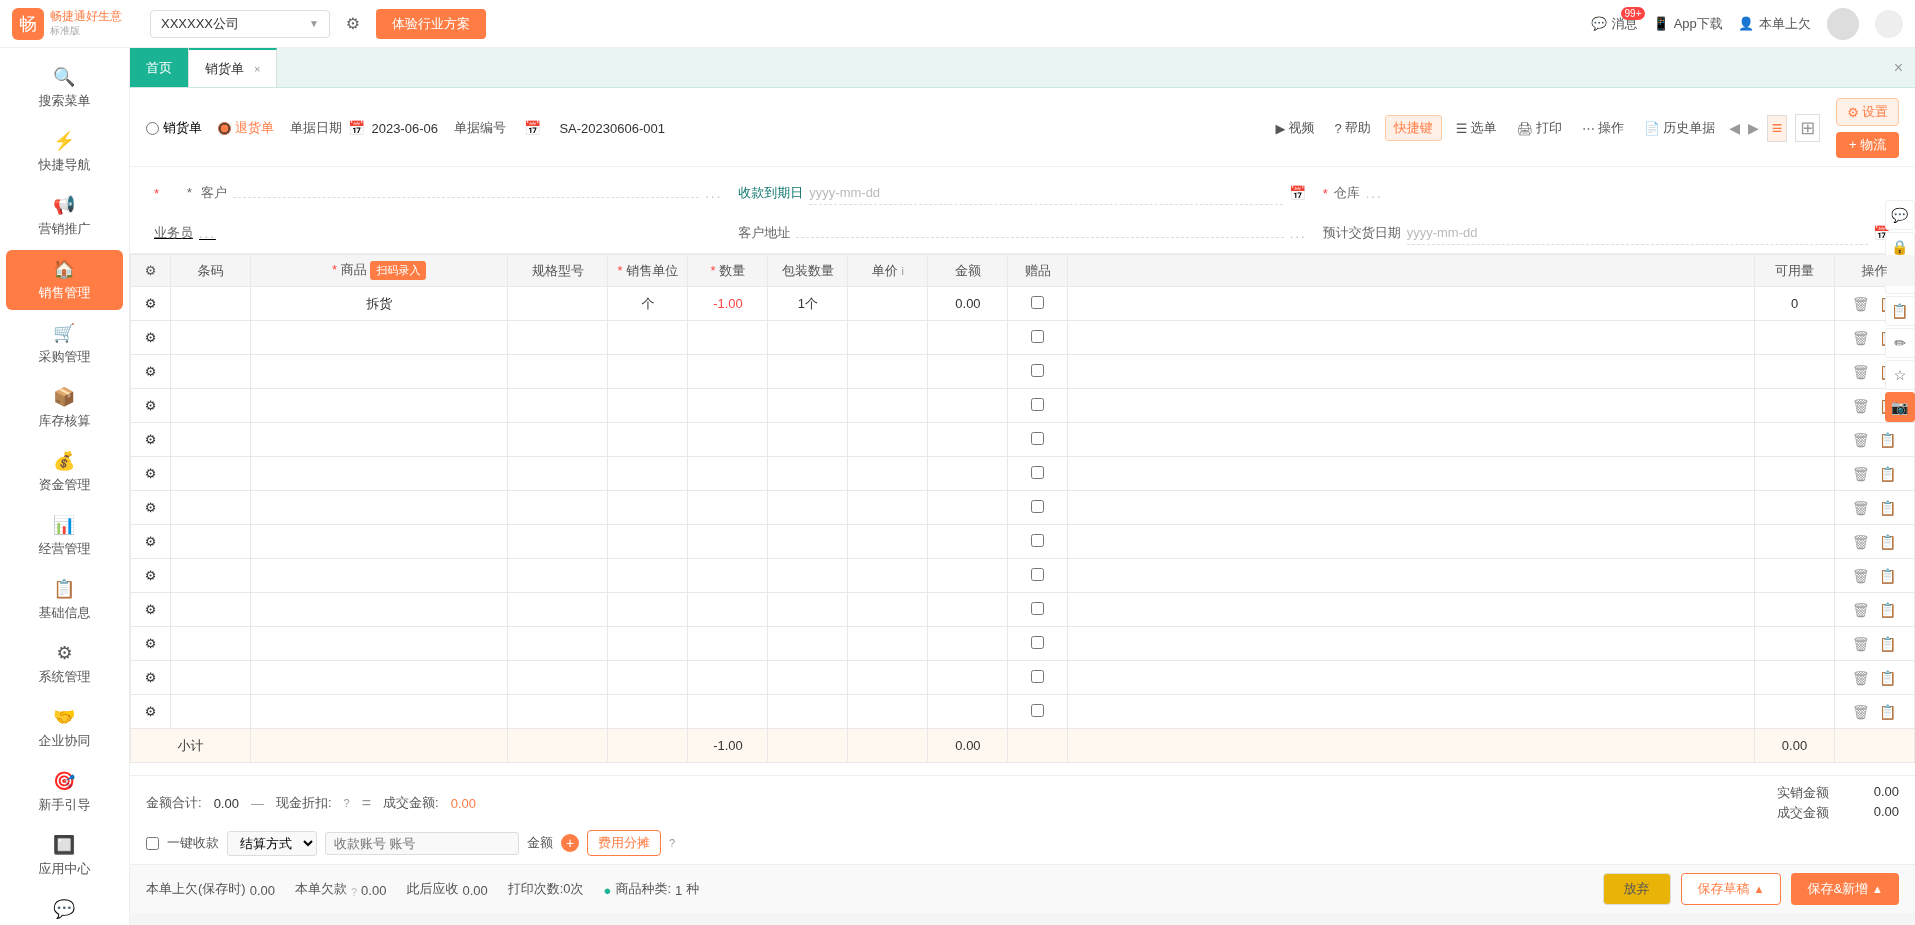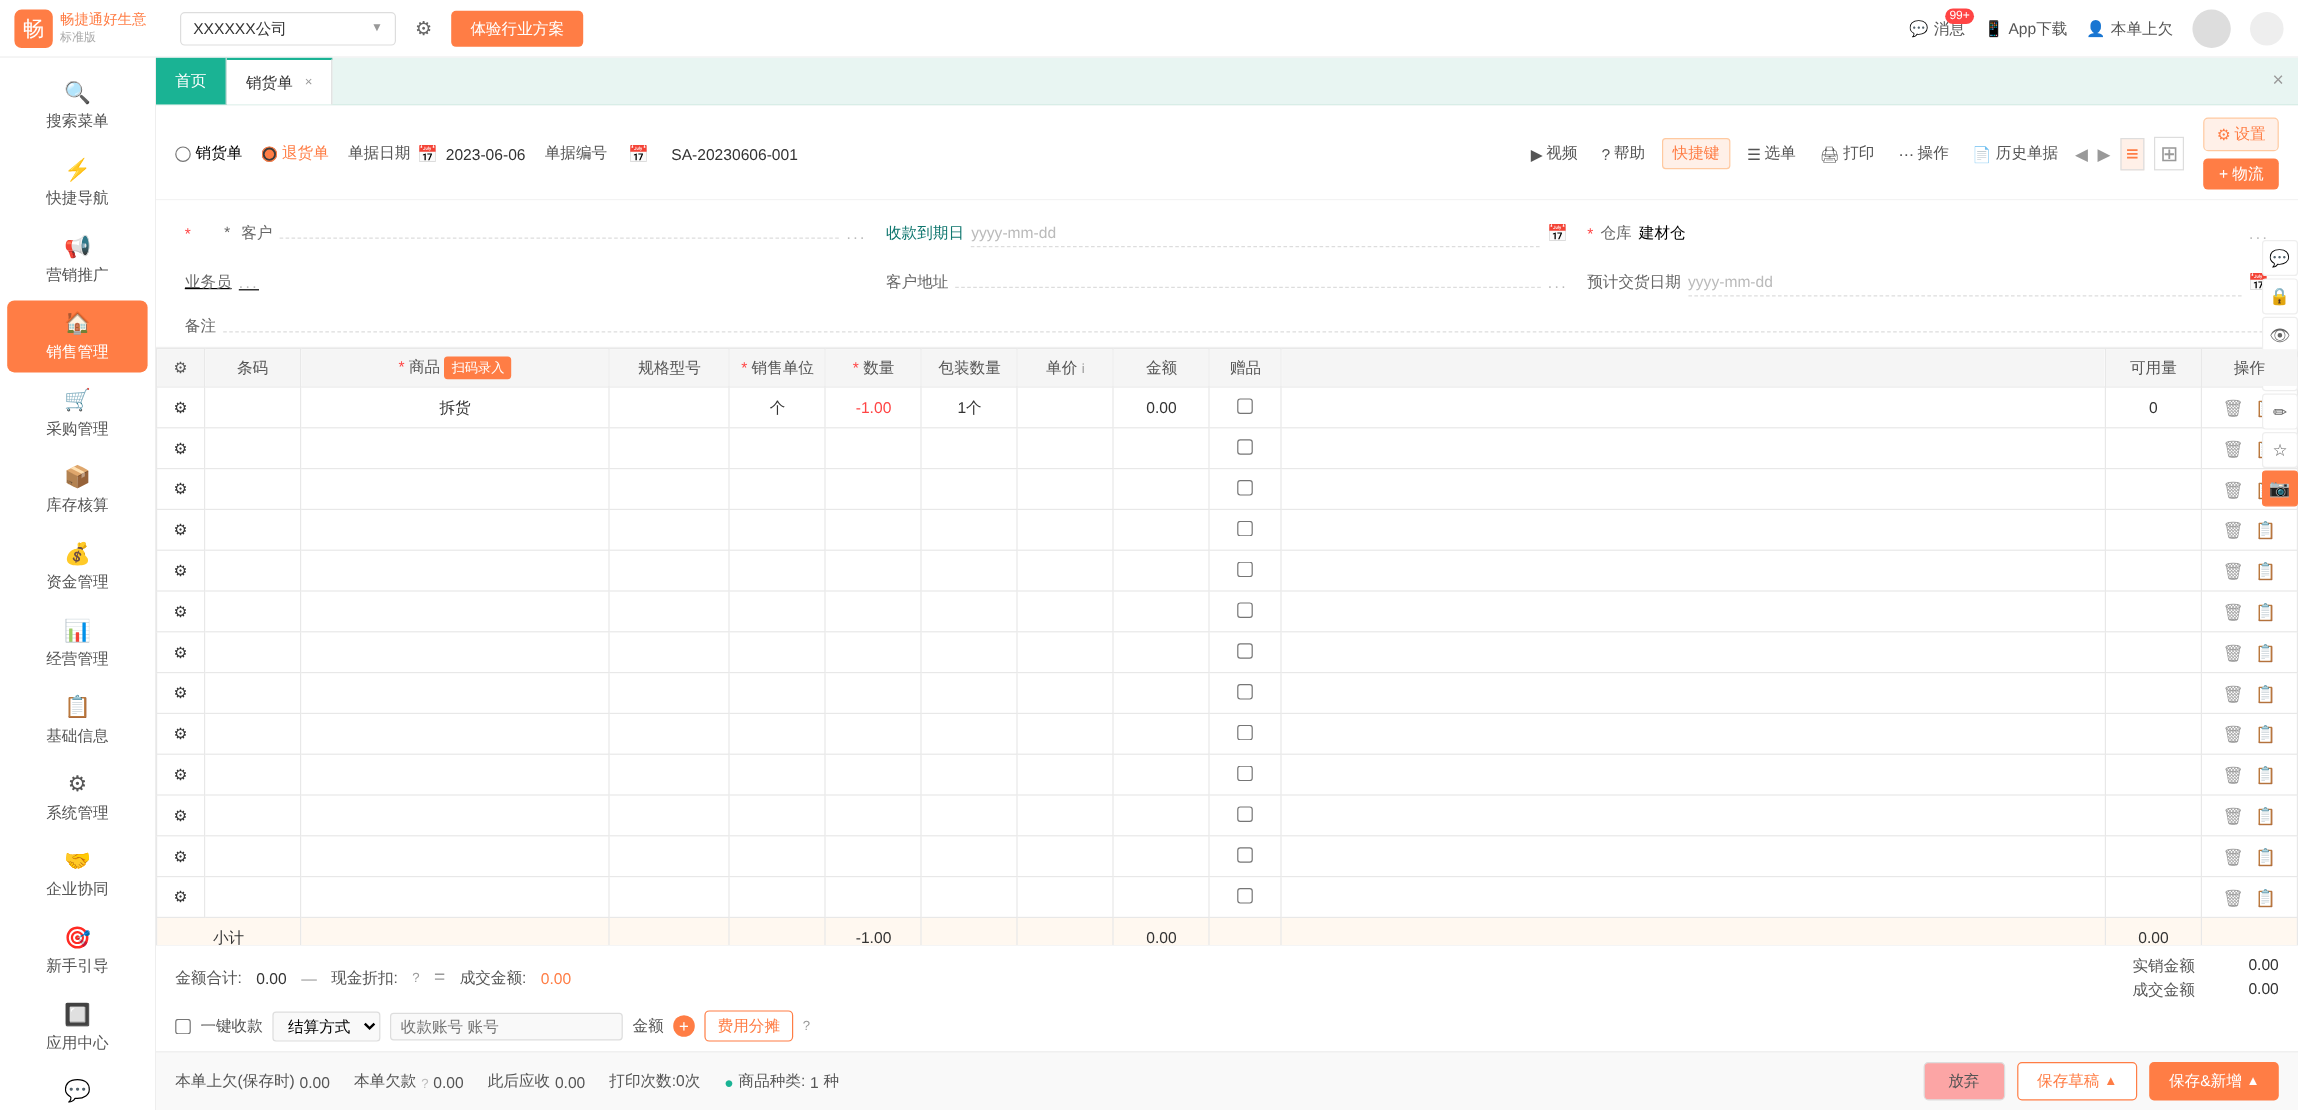--- a/index.html
+++ b/index.html
@@ -101,21 +101,21 @@
     .expense-split-btn { border: 1px solid #ff7d45; color: #ff7d45; background: #fff; border-radius: 4px; padding: 3px 10px; cursor: pointer; }
 
     .summary-right { margin-left: auto; text-align: right; }
 
     
     .footer-bar { background: #f9f9f9; border-top: 1px solid #eee; padding: 8px 16px; display: flex; align-items: center; gap: 12px; }
     .footer-info { display: flex; gap: 20px; color: #555; font-size: 13px; }
     .footer-info-item { display: flex; align-items: flex-end; gap: 4px; }
     .footer-info-item .q { cursor: pointer; color: #bbb; font-size: 11px; }
     .footer-actions { margin-left: auto; display: flex; gap: 10px; }
-    .abandon-btn { border: 1px solid #ddd; background: #fca5a5; color: #555; border-radius: 4px; padding: 6px 20px; cursor: pointer; }
+    .abandon-btn { border: 1px solid #ddd; background: #eab308; color: #555; border-radius: 4px; padding: 6px 20px; cursor: pointer; }
     .save-draft-btn { border: 1px solid #ff7d45; background: #fff; color: #ff7d45; border-radius: 4px; padding: 6px 16px; cursor: pointer; display: flex; align-items: center; gap: 4px; }
     .save-new-btn { background: #ff7d45; color: white; border: none; border-radius: 4px; padding: 6px 16px; cursor: pointer; display: flex; align-items: center; gap: 4px; }
     .btn-chevron { font-size: 11px; }
 
     
     .right-float { position: fixed; right: 0; top: 200px; display: flex; flex-direction: column; gap: 2px; }
     .right-float-btn { width: 30px; height: 30px; background: #fff; border: 1px solid #eee; display: flex; align-items: center; justify-content: center; cursor: pointer; color: #666; font-size: 14px; border-radius: 3px; }
     .right-float-btn.orange { background: #ff7d45; color: white; border-color: #ff7d45; }
 
     
@@ -311,43 +311,38 @@
           <span class="more-dots">...</span>
         </div>
         <div style="display:flex;align-items:center;gap:6px;padding:4px 8px;">
           <span style="color:#0f766e;">收款到期日</span>
           <div style="flex:1;border-bottom:1px dashed #ddd;padding:4px 0;cursor:pointer;color:#bbb;">yyyy-mm-dd</div>
           <span class="cal-icon">📅</span>
         </div>
         <div style="display:flex;align-items:center;gap:6px;padding:4px 8px;">
           <span style="color:#ff4444;">*</span>
           <span style="color:#666;">仓库</span>
-          <div style="flex:1;padding:4px 0;">建材仓</div>
           <span class="more-dots">...</span>
         </div>
 
         <div style="display:flex;align-items:center;gap:6px;padding:4px 8px;text-decoration:underline;">
           <span style="color:#666;">业务员</span>
           <span class="more-dots">...</span>
         </div>
         <div style="display:flex;align-items:center;gap:6px;padding:4px 8px;">
           <span style="color:#666;">客户地址</span>
           <div style="flex:1;border-bottom:1px dashed #ddd;padding:4px 0;cursor:pointer;"></div>
           <span class="more-dots">...</span>
         </div>
         <div style="display:flex;align-items:center;gap:6px;padding:4px 8px;">
           <span style="color:#666;">预计交货日期</span>
           <div style="flex:1;border-bottom:1px dashed #ddd;padding:4px 0;cursor:pointer;color:#bbb;">yyyy-mm-dd</div>
           <span class="cal-icon">📅</span>
         </div>
 
-        <div style="display:flex;align-items:center;gap:6px;padding:4px 8px;grid-column:1/4;">
-          <span style="color:#666;">备注</span>
-          <div style="flex:1;border-bottom:1px dashed #ddd;padding:4px 0;cursor:pointer;"></div>
-        </div>
       </div>
     </div>
 
     <div class="table-container" style="max-height:calc(925px - 48px - 40px - 170px - 90px - 56px); overflow-y:auto;">
       <table class="data-table">
         <thead>
           <tr>
             <th class="th-settings">⚙</th>
             <th class="th-barcode">条码</th>
             <th class="th-product">

